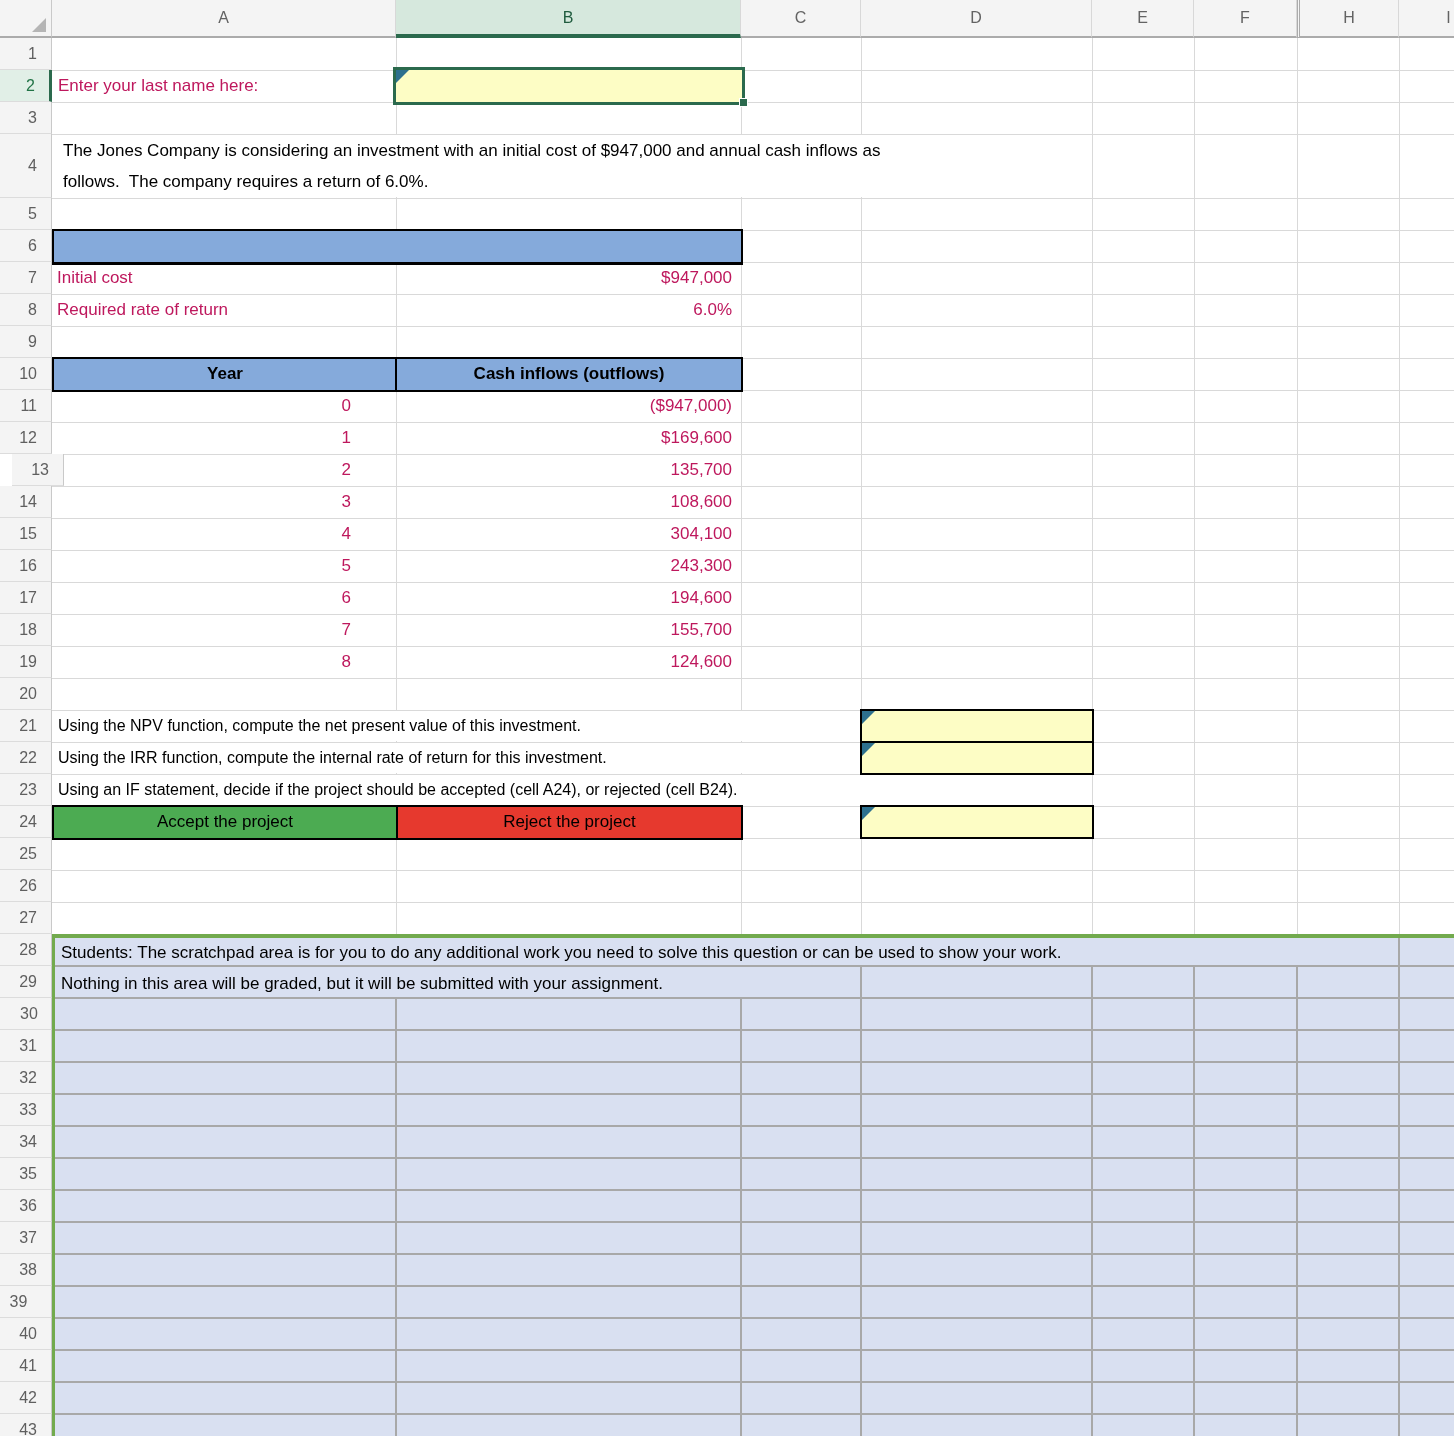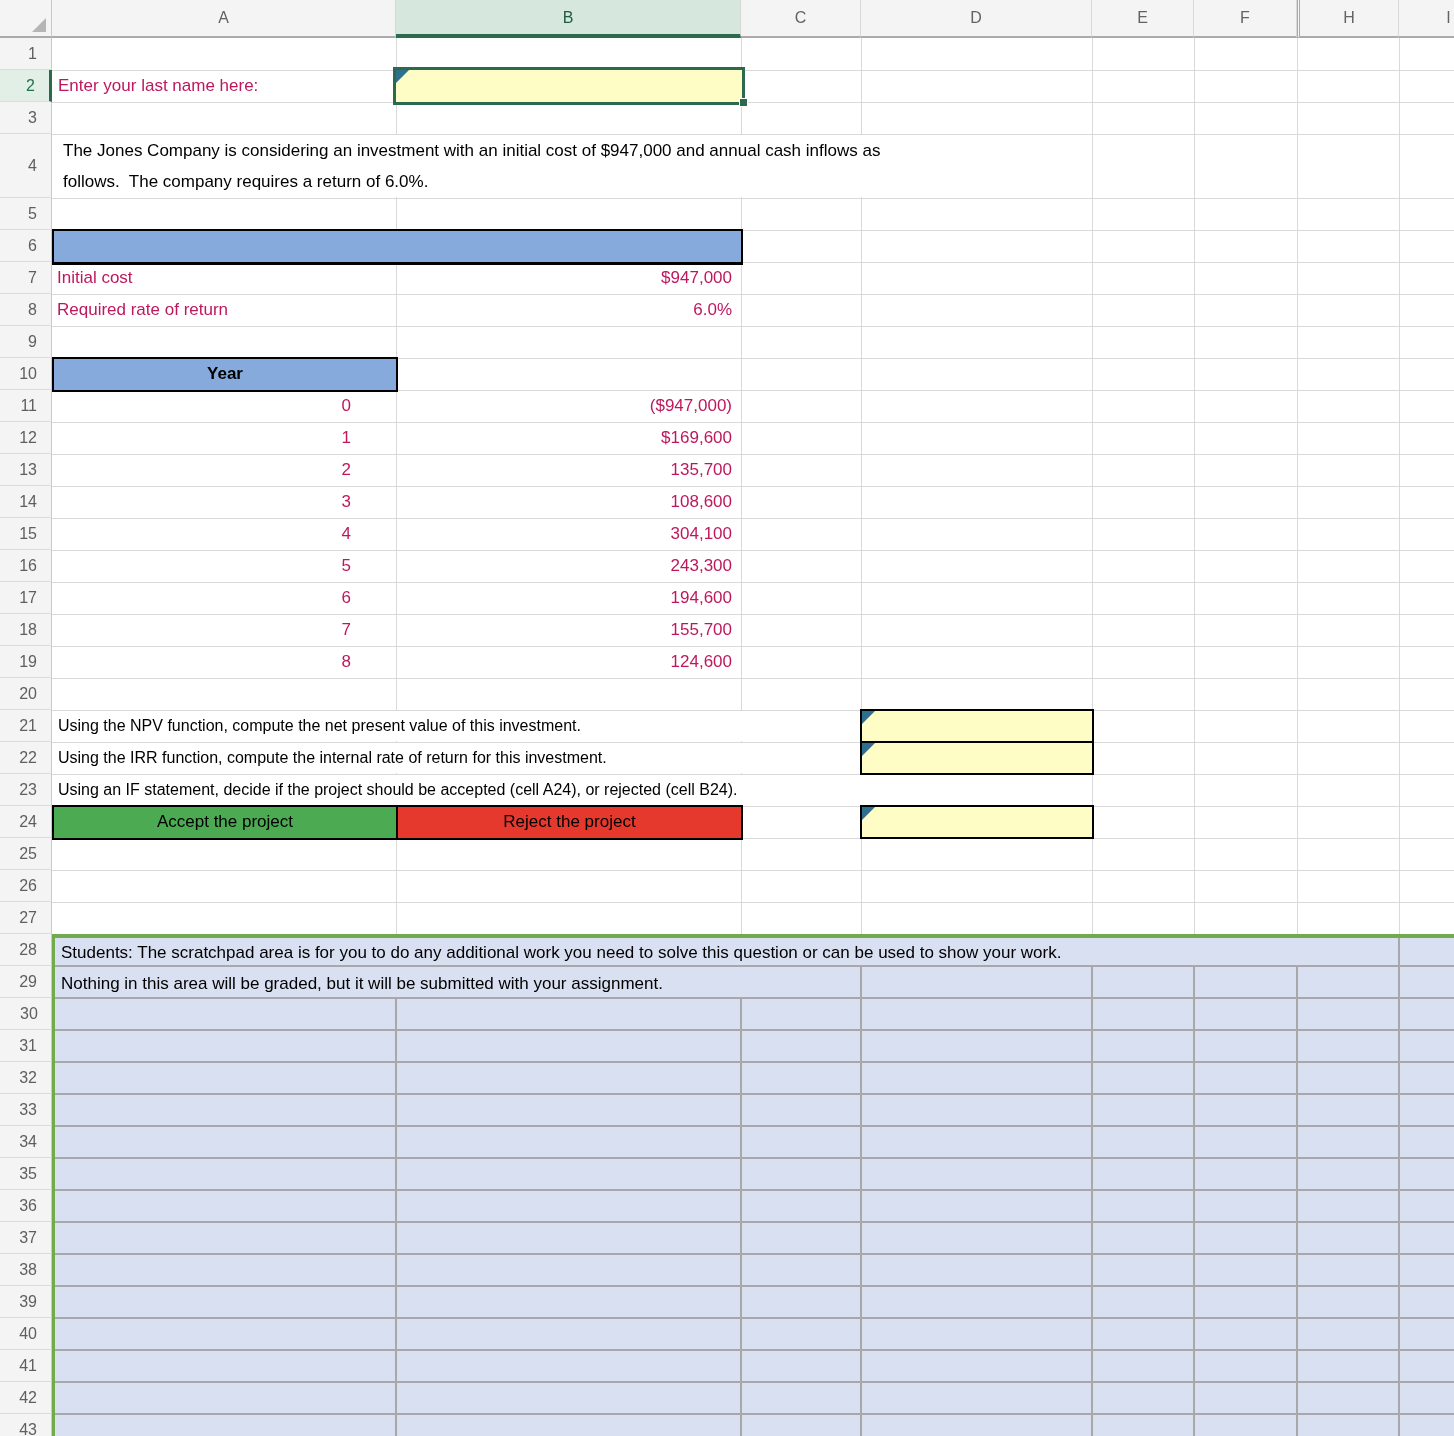--- a/index.html
+++ b/index.html
@@ -136,20 +136,21 @@
     <div>The Jones Company is considering an investment with an initial cost of $947,000 and annual cash inflows as</div>
     <div>follows.  The company requires a return of 6.0%.</div>
   </div>
 
   <div class="cell lbl" style="left:52px;top:262px;width:344px;height:32px;">Initial cost</div>
   <div class="cell amt-cell" style="left:396px;top:262px;width:345px;height:32px;">$947,000</div>
   <div class="cell lbl" style="left:52px;top:294px;width:344px;height:32px;">Required rate of return</div>
   <div class="cell amt-cell" style="left:396px;top:294px;width:345px;height:32px;">6.0%</div>
 
   <div class="tblhdr" style="left:52px;top:357px;width:346px;height:35px;">Year</div>
+  <div class="tblhdr" style="left:395px;top:357px;width:348px;height:35px;">Cash inflows (outflows)</div>
 
   <div class="qtext" style="left:53px;top:711px;width:750px;height:30px;">Using the NPV function, compute the net present value of this investment.</div>
   <div class="qtext" style="left:53px;top:743px;width:790px;height:30px;">Using the IRR function, compute the internal rate of return for this investment.</div>
   <div class="qtext" style="left:53px;top:775px;width:915px;height:30px;">Using an IF statement, decide if the project should be accepted (cell A24), or rejected (cell B24).</div>
 
   <div class="ybox" style="left:860px;top:709px;width:234px;height:34px;">
     <div class="flag"></div>
     <span></span>
   </div>
   <div class="ybox" style="left:860px;top:741px;width:234px;height:34px;">
@@ -217,21 +218,21 @@
       <div class="rowhdr" style="top: 102px; height: 32px; line-height: 32px;">3</div>
       <div class="rowhdr" style="top: 134px; height: 64px; line-height: 64px;">4</div>
       <div class="rowhdr" style="top: 198px; height: 32px; line-height: 32px;">5</div>
       <div class="rowhdr" style="top: 230px; height: 32px; line-height: 32px;">6</div>
       <div class="rowhdr" style="top: 262px; height: 32px; line-height: 32px;">7</div>
       <div class="rowhdr" style="top: 294px; height: 32px; line-height: 32px;">8</div>
       <div class="rowhdr" style="top: 326px; height: 32px; line-height: 32px;">9</div>
       <div class="rowhdr" style="top: 358px; height: 32px; line-height: 32px;">10</div>
       <div class="rowhdr" style="top: 390px; height: 32px; line-height: 32px;">11</div>
       <div class="rowhdr" style="top: 422px; height: 32px; line-height: 32px;">12</div>
-      <div class="rowhdr" style="top: 454px; height: 32px; line-height: 32px;">13</div>
+      <div class="rowhdr" style="top: 454px; height: 32px; line-height: 32px; margin-left: 12px;">13</div>
       <div class="rowhdr" style="top: 486px; height: 32px; line-height: 32px;">14</div>
       <div class="rowhdr" style="top: 518px; height: 32px; line-height: 32px;">15</div>
       <div class="rowhdr" style="top: 550px; height: 32px; line-height: 32px;">16</div>
       <div class="rowhdr" style="top: 582px; height: 32px; line-height: 32px;">17</div>
       <div class="rowhdr" style="top: 614px; height: 32px; line-height: 32px;">18</div>
       <div class="rowhdr" style="top: 646px; height: 32px; line-height: 32px;">19</div>
       <div class="rowhdr" style="top: 678px; height: 32px; line-height: 32px;">20</div>
       <div class="rowhdr" style="top: 710px; height: 32px; line-height: 32px;">21</div>
       <div class="rowhdr" style="top: 742px; height: 32px; line-height: 32px;">22</div>
       <div class="rowhdr" style="top: 774px; height: 32px; line-height: 32px;">23</div>
@@ -243,21 +244,21 @@
       <div class="rowhdr" style="top: 966px; height: 32px; line-height: 32px;">29</div>
       <div class="rowhdr" style="top: 998px; height: 32px; line-height: 32px; padding-left: 20px;">30</div>
       <div class="rowhdr" style="top: 1030px; height: 32px; line-height: 32px;">31</div>
       <div class="rowhdr" style="top: 1062px; height: 32px; line-height: 32px;">32</div>
       <div class="rowhdr" style="top: 1094px; height: 32px; line-height: 32px;">33</div>
       <div class="rowhdr" style="top: 1126px; height: 32px; line-height: 32px;">34</div>
       <div class="rowhdr" style="top: 1158px; height: 32px; line-height: 32px;">35</div>
       <div class="rowhdr" style="top: 1190px; height: 32px; line-height: 32px;">36</div>
       <div class="rowhdr" style="top: 1222px; height: 32px; line-height: 32px;">37</div>
       <div class="rowhdr" style="top: 1254px; height: 32px; line-height: 32px;">38</div>
-      <div class="rowhdr" style="top: 1286px; height: 32px; line-height: 32px;">39</div>
+      <div class="rowhdr" style="top: 1286px; height: 32px; line-height: 32px; text-align: center;">39</div>
       <div class="rowhdr" style="top: 1318px; height: 32px; line-height: 32px;">40</div>
       <div class="rowhdr" style="top: 1350px; height: 32px; line-height: 32px;">41</div>
       <div class="rowhdr" style="top: 1382px; height: 32px; line-height: 32px;">42</div>
       <div class="rowhdr" style="top: 1414px; height: 32px; line-height: 32px;">43</div>
     </div>
   <div class="corner">
     <div class="corner-tri"></div>
   </div>
 
 </div>

